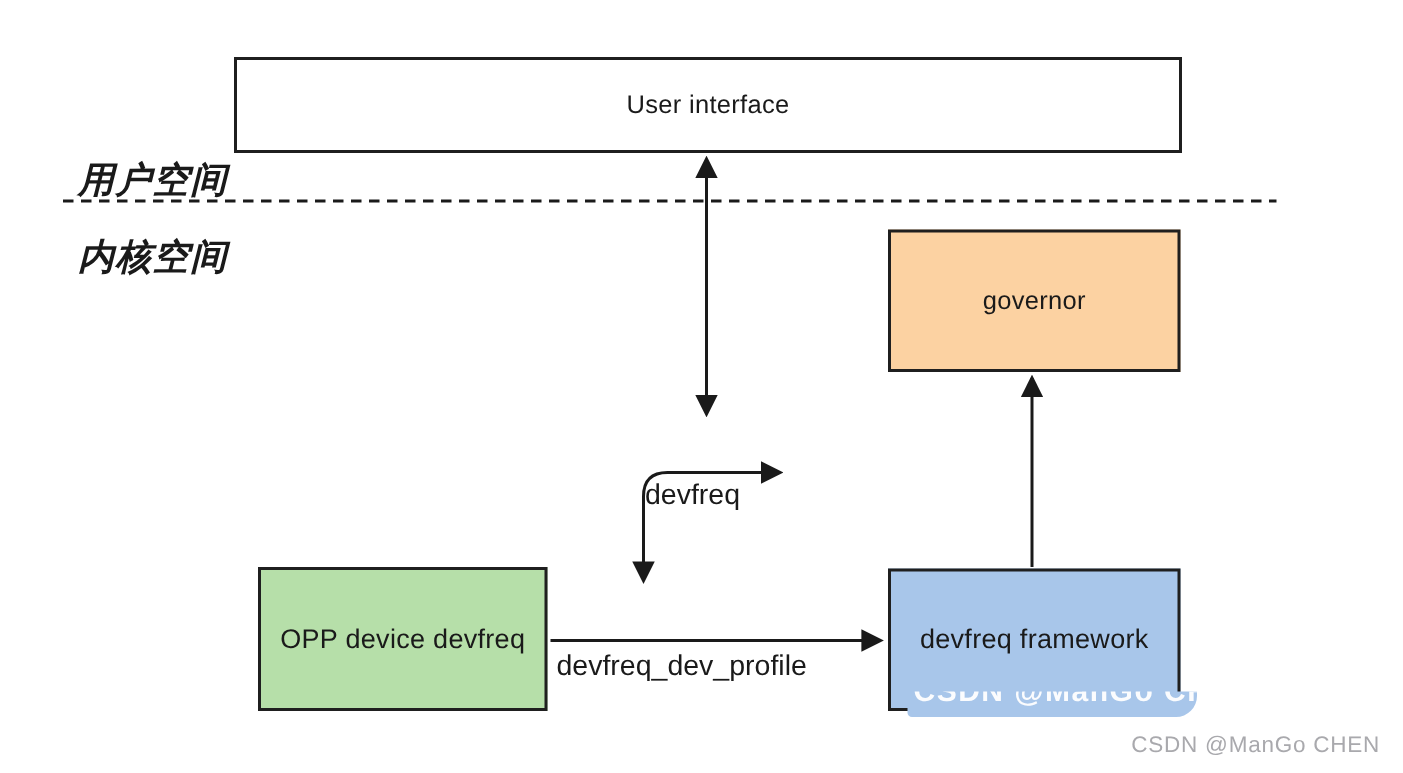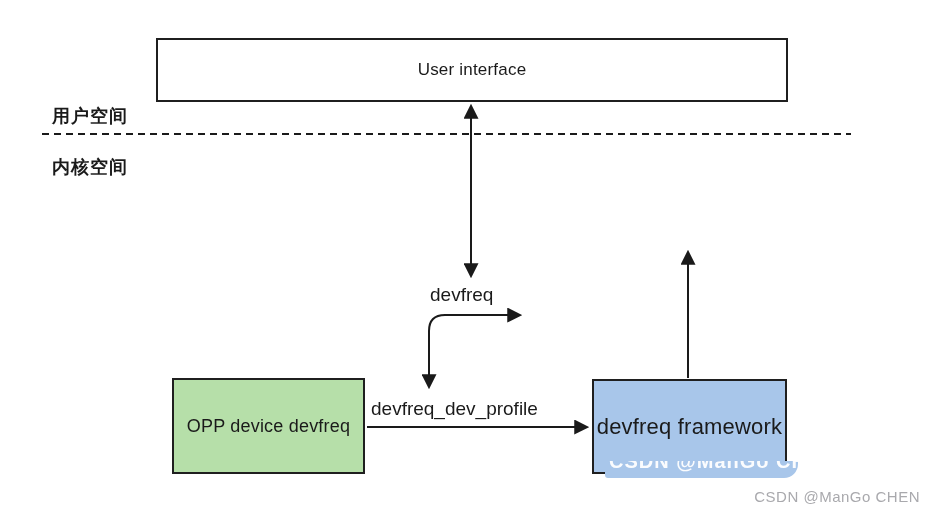--- a/index.html
+++ b/index.html
@@ -10,27 +10,27 @@
   svg.connectors{position:absolute;left:0;top:0;width:935px;height:515px;pointer-events:none;}
 
   .node{
     position:absolute;box-sizing:border-box;border:2px solid #1f1f1f;
     display:flex;align-items:center;justify-content:center;
     font-size:17px;letter-spacing:.2px;
   }
   .node-ui{left:156px;top:38px;width:632px;height:64px;background:#ffffff;}
   .node-governor{left:592px;top:153px;width:195px;height:95px;background:#FCD2A2;}
   .node-opp{left:172px;top:378px;width:193px;height:96px;background:#B6DFA9;font-size:18px;}
-  .node-framework{left:592px;top:379px;width:195px;height:95px;background:#A8C6EA;font-size:22px;}
+  .node-framework{left:592px;top:379px;width:195px;height:95px;background:#A8C6EA;font-size:18px;}
 
-  .space-label{position:absolute;left:52px;font-size:18px;font-weight:600;letter-spacing:1px;}
+  .space-label{position:absolute;left:52px;font-size:24px;font-weight:600;letter-spacing:1px;font-style:italic;}
   .space-label.user{top:104px;}
   .space-label.kernel{top:155px;text-align:center;}
 
-  .edge-label{position:absolute;font-size:19px;white-space:nowrap;}
+  .edge-label{position:absolute;font-size:19px;white-space:nowrap;margin-top:36px;}
   .lbl-devfreq{left:430px;top:284px;}
   .lbl-devfreq-governor{left:526px;top:304px;}
   .lbl-devfreq-dev-profile{left:371px;top:398px;}
 
   
   .erase-strip{
     position:absolute;left:605px;top:461px;width:193px;height:17px;
     background:#A8C6EA;border-radius:0 0 14px 3px;overflow:hidden;z-index:5;
   }
   .erase-strip span{
@@ -63,20 +63,23 @@
 
     <path d="M 367 427 L 587 427" fill="none" stroke="#1a1a1a" stroke-width="2" marker-end="url(#ah)"></path>
 
     <path d="M 688 378 L 688 252" fill="none" stroke="#1a1a1a" stroke-width="2" marker-end="url(#ah)"></path>
   </svg>
 
   <div class="node node-ui">
     <span>User interface</span>
   </div>
 
+  <div class="node node-governor">
+    <span>governor</span>
+  </div>
 
   <div class="node node-opp">
     <span>OPP device devfreq</span>
   </div>
 
   <div class="node node-framework">
     <span>devfreq framework</span>
   </div>
 
   <div class="space-label user">用户空间</div>

